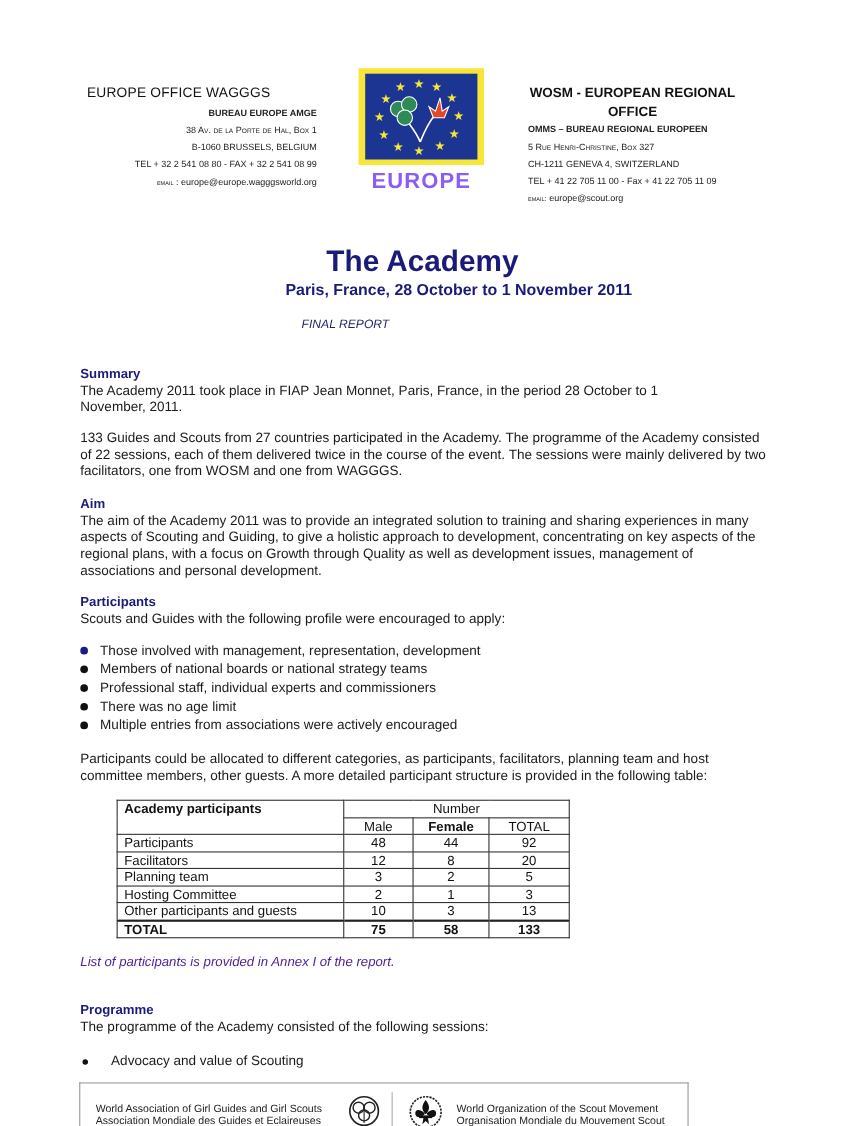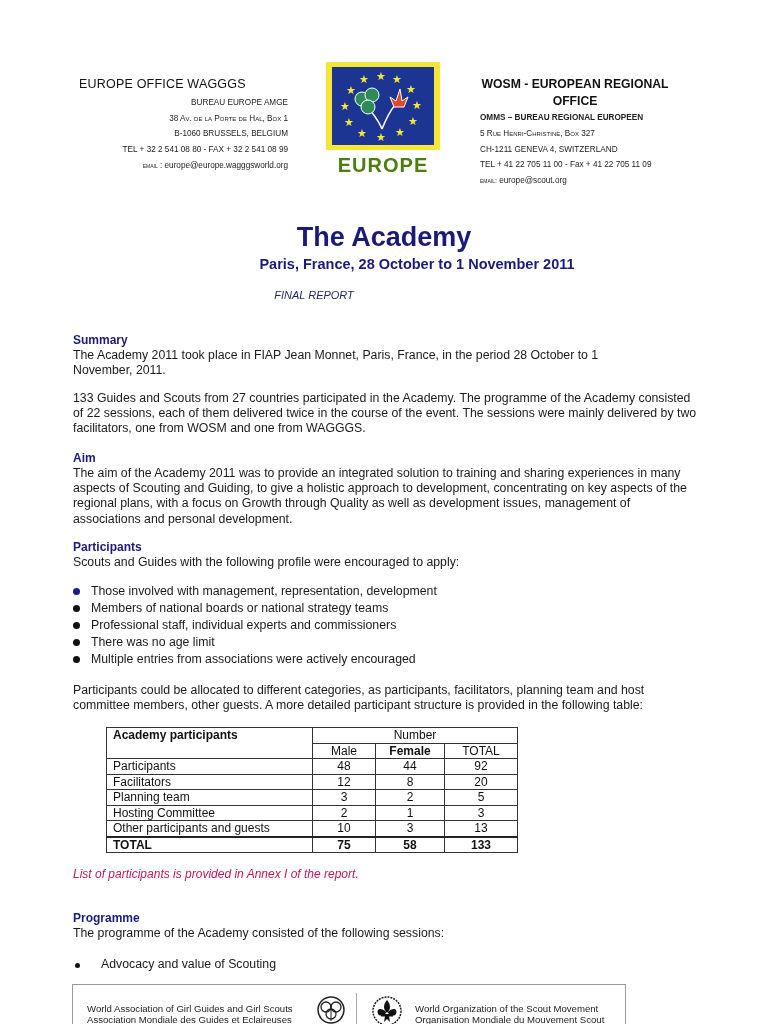--- a/index.html
+++ b/index.html
@@ -2,28 +2,28 @@
 <html><head>
 <meta charset="utf-8">
 <style>
   html, body { margin: 0; padding: 0; background: #ffffff; }
   body { width: 768px; height: 1024px; position: relative; overflow: hidden; font-family: "Liberation Sans", sans-serif; color: #1a1a1a; }
   .abs { position: absolute; }
 
   
   .hl-title { left: 79px; top: 77px; font-size: 12.5px; letter-spacing: 0.2px; color: #111; font-family: "Liberation Sans", sans-serif; }
   .hl-line { right: 480px; font-size: 8.2px; text-align: right; white-space: nowrap; color: #222; }
-  .hl-sub { font-weight: normal; }
+  .hl-sub { font-weight: bold; }
   .sc { font-variant: small-caps; }
 
   
   .logo { left: 322px; top: 62px; width: 125px; height: 125px; }
   .flag-frame { position: absolute; left: 4px; top: 0; width: 114px; height: 88px; background: #f5e637; }
   .flag { position: absolute; left: 6px; top: 5px; width: 102px; height: 78px; background: #1c3492; }
-  .logo-word { position: absolute; left: 0; top: 92px; width: 122px; text-align: center; font-size: 20px; font-weight: bold; color: #4d7c0f; letter-spacing: 1px; }
+  .logo-word { position: absolute; left: 0; top: 92px; width: 122px; text-align: center; font-size: 20px; font-weight: bold; color: #8b5cf6; letter-spacing: 1px; }
 
   
   .hr-title { left: 480px; top: 76px; width: 190px; text-align: center; font-size: 12.2px; font-weight: bold; color: #111; line-height: 17px; }
   .hr-line { left: 480px; font-size: 8.2px; white-space: nowrap; color: #222; }
   .hr-sub { font-weight: bold; }
 
   
   .doc-title { left: 0; width: 768px; top: 222px; text-align: center; font-size: 27px; font-weight: bold; color: #1a1a7a; }
   .doc-subtitle { left: 0; width: 768px; top: 256px; text-align: center; font-size: 14.5px; font-weight: bold; color: #1a1a7a; padding-left: 33px; }
   .doc-label { left: 0; width: 628px; top: 289px; text-align: center; font-size: 11px; font-style: italic; color: #1f1f6a; }
@@ -39,21 +39,21 @@
   table.pt { position: absolute; left: 106px; top: 727px; border-collapse: collapse; font-size: 12px; color: #111; }
   table.pt td { border: 1px solid #333; padding: 0 6px; height: 14.5px; line-height: 14.5px; }
   table.pt td.num { text-align: center; }
   table.pt .bold { font-weight: bold; }
   table.pt .c1 { width: 193px; }
   table.pt .c2 { width: 50px; }
   table.pt .c3 { width: 56px; font-weight: bold; }
   table.pt .c4 { width: 60px; }
   table.pt tr.total td { border-top: 2px solid #222; }
 
-  .annex { left: 73px; top: 867px; font-size: 12px; font-style: italic; color: #be185d; }
+  .annex { left: 73px; top: 867px; font-size: 12px; font-style: italic; color: #4c1d95; }
 
   .prog-bullet { left: 75px; top: 957px; font-size: 12.3px; }
   .prog-bullet .dot { position: absolute; left: 0; top: 6px; width: 5px; height: 5px; border-radius: 50%; background: #111; }
   .prog-bullet .txt { position: absolute; left: 26px; top: 0; white-space: nowrap; }
 
   .footer { left: 72px; top: 984px; width: 552px; height: 45px; border-top: 1px solid #999; border-left: 1px solid #999; border-right: 1px solid #999; }
   .f-left { position: absolute; left: 14px; top: 18px; font-size: 9.6px; line-height: 11px; color: #222; white-space: nowrap; }
   .f-right { position: absolute; left: 342px; top: 18px; font-size: 9.6px; line-height: 11px; color: #222; white-space: nowrap; }
   .f-emb1 { position: absolute; left: 243px; top: 10px; width: 30px; height: 30px; }
   .f-div { position: absolute; left: 283px; top: 8px; width: 1px; height: 37px; background: #aaa; }

